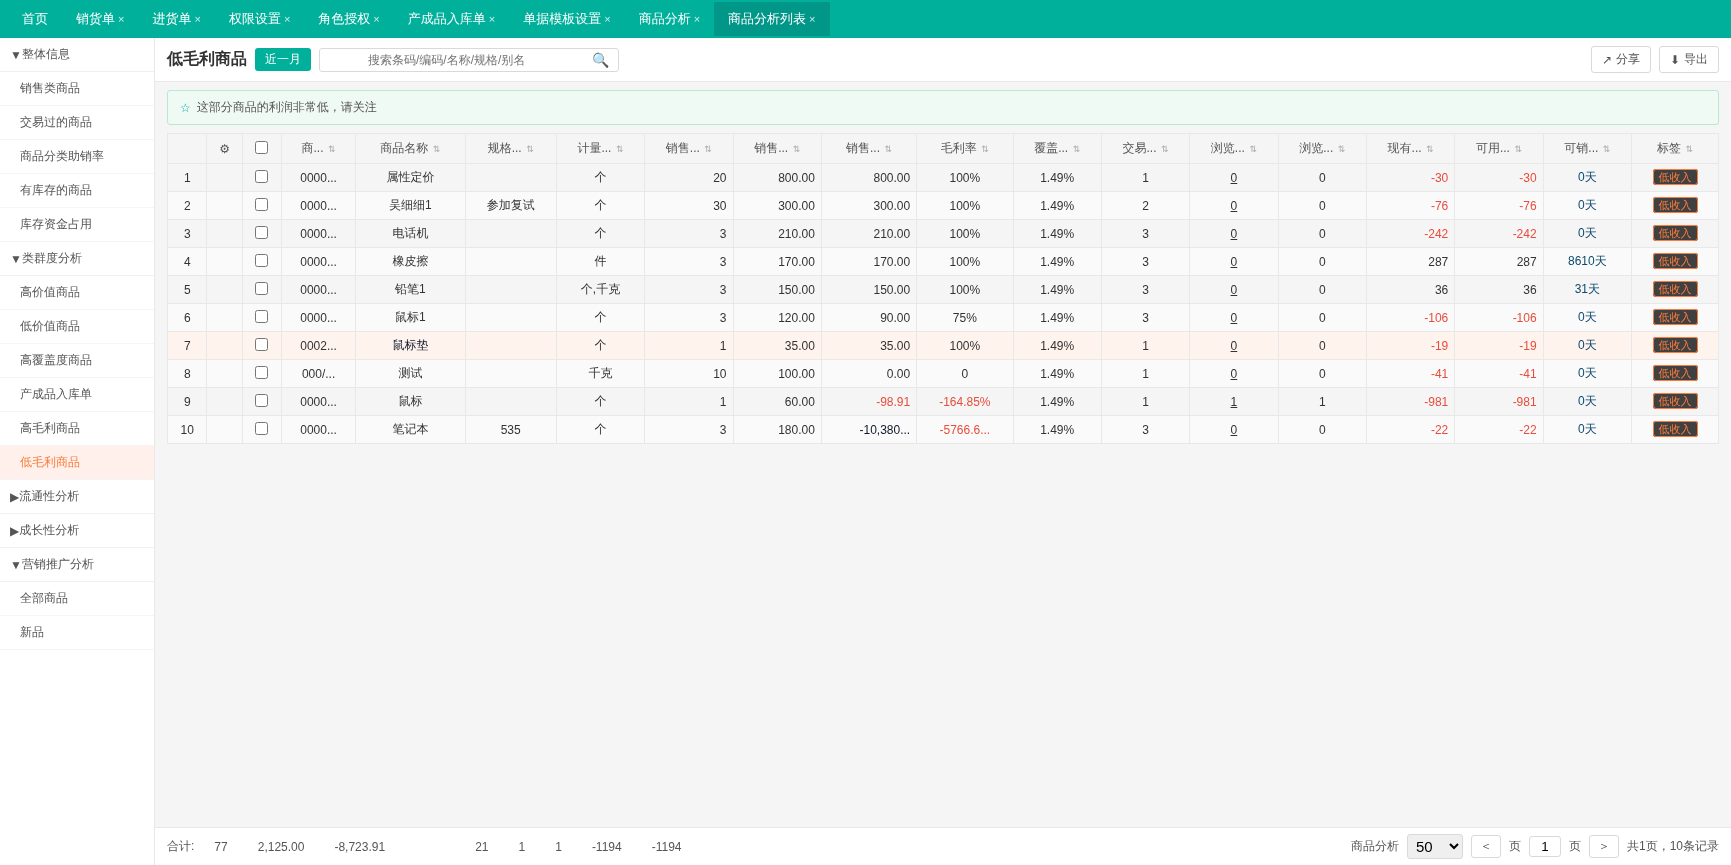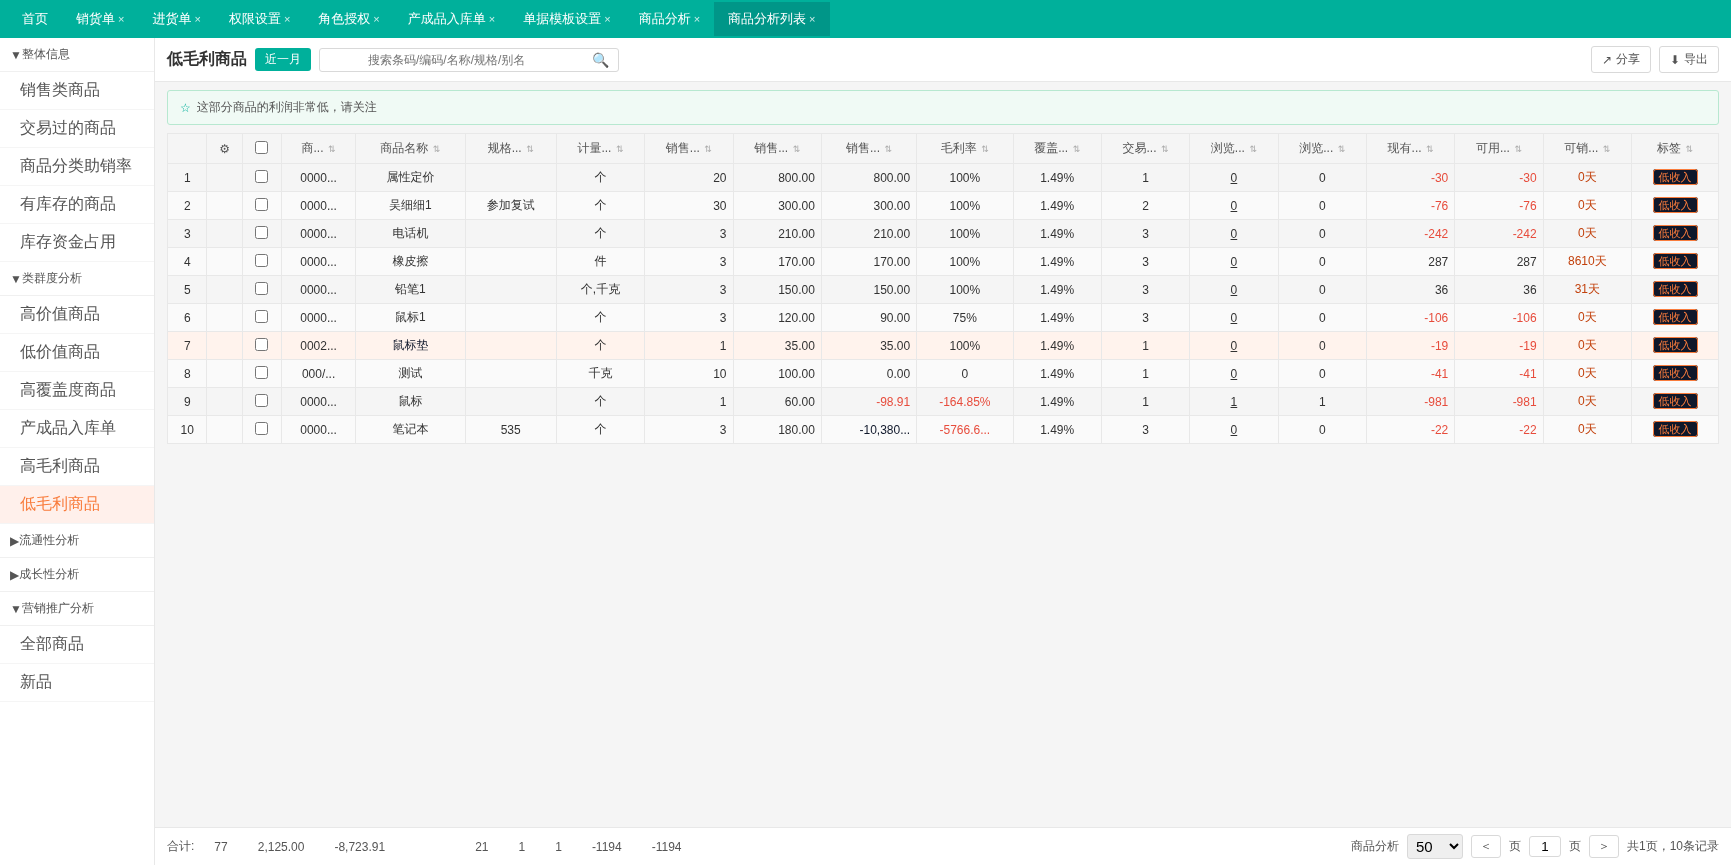--- a/index.html
+++ b/index.html
@@ -10,21 +10,21 @@
     .top-nav .nav-item { color: #fff; padding: 4px 14px; height: 34px; display: flex; align-items: center; cursor: pointer; font-size: 13px; white-space: nowrap; }
     .top-nav .nav-item.active { background: #009688; }
     .nav-close { margin-left: 3px; font-size: 11px; opacity: 0.8; }
 
     
     .layout { display: flex; height: calc(865px - 38px); }
 
     
     .sidebar { width: 155px; background: #fff; border-right: 1px solid #e8e8e8; overflow-y: auto; flex-shrink: 0; }
     .sidebar-group-title { display: flex; align-items: center; padding: 8px 10px; font-size: 12px; color: #555; cursor: pointer; border-bottom: 1px solid #f0f0f0; }
-    .sidebar-item { padding: 8px 12px 8px 20px; font-size: 16px; color: #555; cursor: pointer; border-bottom: 1px solid #f5f5f5; }
+    .sidebar-item { padding: 8px 12px 8px 20px; font-size: 12px; color: #555; cursor: pointer; border-bottom: 1px solid #f5f5f5; }
     .sidebar-item.active { background: #fff0eb; color: #f97c3c; }
 
     
     .main { flex: 1; display: flex; flex-direction: column; overflow: hidden; }
 
     
     .header-bar { display: flex; align-items: center; padding: 8px 12px; background: #fff; border-bottom: 1px solid #e8e8e8; gap: 8px; }
     .page-title { font-size: 16px; font-weight: bold; color: #333; }
     .period-btn { background: #00b09b; color: #fff; border: none; padding: 3px 10px; border-radius: 3px; cursor: pointer; font-size: 12px; }
     .search-box { display: flex; align-items: center; border: 1px solid #d9d9d9; border-radius: 3px; padding: 3px 8px; gap: 5px; flex: 1; max-width: 300px; }
@@ -38,22 +38,22 @@
     .notice-icon { color: #00b09b; }
 
     
     .table-wrap { flex: 1; overflow: auto; padding: 0 12px; }
     table { width: 100%; border-collapse: collapse; font-size: 12px; }
     thead tr { background: #f5f5f5; }
     th { border: 1px solid #e8e8e8; padding: 6px 6px; text-align: center; color: #555; font-weight: normal; white-space: nowrap; position: sticky; top: 0; background: #f5f5f5; z-index: 1; }
     td { border: 1px solid #e8e8e8; padding: 5px 6px; text-align: center; color: #333; white-space: nowrap; }
     tr:nth-child(even) td { background: #fafafa; }
     tr.highlighted td { background: #fff3ed; }
-    .tag-red { color: #c2410c; }
-    .tag-badge { background: #0f172a; color: #f97c3c; border: 1px solid #f97c3c; border-radius: 3px; padding: 1px 5px; font-size: 11px; }
+    .tag-red { color: #0c4a6e; }
+    .tag-badge { background: #404040; color: #f97c3c; border: 1px solid #f97c3c; border-radius: 3px; padding: 1px 5px; font-size: 11px; }
     .underline-link { text-decoration: underline; color: #333; cursor: pointer; }
     .sort-icon { font-size: 9px; color: #aaa; margin-left: 2px; }
     td.num { text-align: right; }
     td.center { text-align: center; }
 
     
     .footer-bar { background: #fff; border-top: 1px solid #e8e8e8; padding: 6px 12px; display: flex; align-items: center; font-size: 12px; color: #555; }
     .footer-total { font-weight: normal; margin-right: 20px; }
     .footer-values { display: flex; gap: 30px; }
     .pagination { margin-left: auto; display: flex; align-items: center; gap: 8px; }

